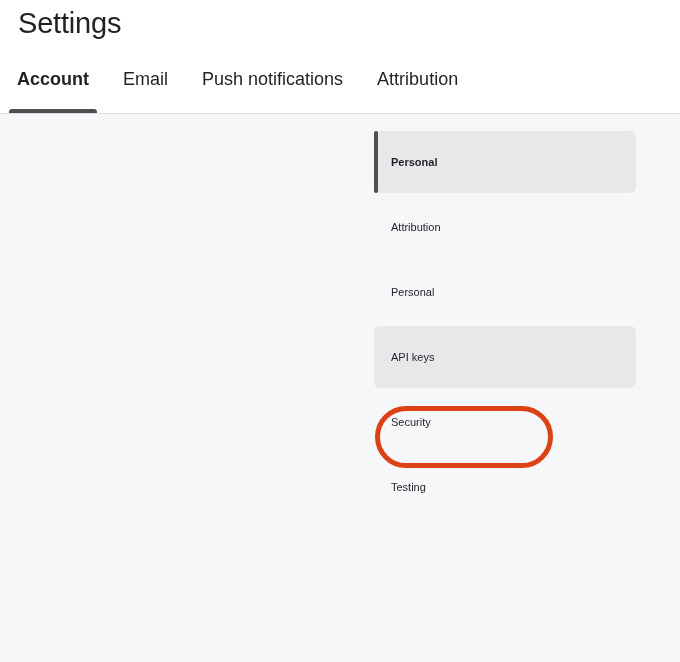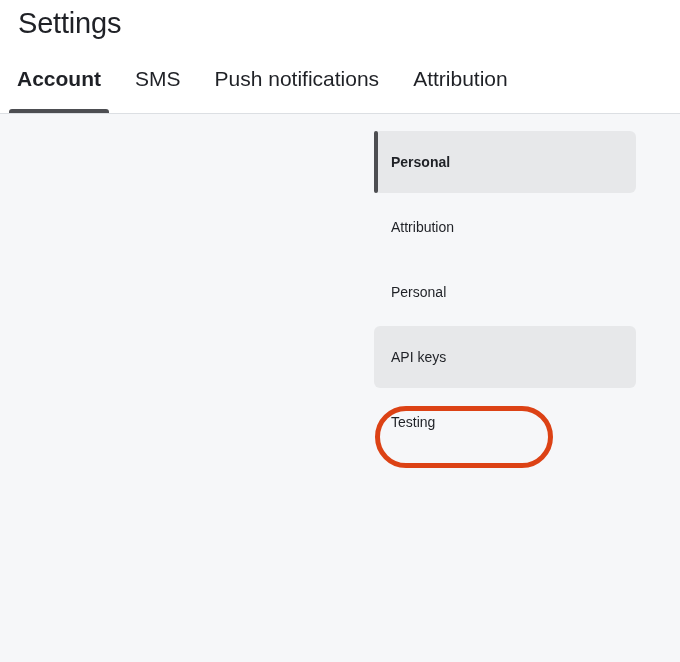--- a/index.html
+++ b/index.html
@@ -53,21 +53,21 @@
     position: relative;
     padding: 0 17px;
     height: 46px;
     display: flex;
     align-items: flex-start;
     box-sizing: border-box;
     cursor: pointer;
   }
 
   .tab-label {
-    font-size: 21px;
+    font-size: 18px;
     line-height: 22px;
     color: #1f2126;
     font-weight: 400;
     white-space: nowrap;
   }
 
   .tab.active .tab-label {
     font-weight: 700;
   }
 
@@ -141,21 +141,21 @@
     position: absolute;
     left: 0;
     top: 0;
     bottom: 0;
     width: 4px;
     border-radius: 3px;
     background: #4d4e52;
   }
 
   .nav-label {
-    font-size: 14px;
+    font-size: 11px;
     line-height: 22px;
     color: #1f2126;
     white-space: nowrap;
   }
 
   .nav-item.selected .nav-label {
     font-weight: 700;
   }
 
   
@@ -177,21 +177,21 @@
 
 <div class="header">
   <div class="page-title">Settings</div>
 
   <div class="tabs">
     <div class="tab active">
       <span class="tab-label">Account</span>
       <span class="tab-underline"></span>
     </div>
     <div class="tab">
-      <span class="tab-label">SMS</span>
+      <span class="tab-label">Email</span>
 
     </div>
     <div class="tab">
       <span class="tab-label">Push notifications</span>
 
     </div>
     <div class="tab">
       <span class="tab-label">Attribution</span>
 
     </div>
@@ -216,20 +216,23 @@
 
 
     <div class="nav-item">
       <span class="nav-label">Personal</span>
     </div>
 
     <div class="nav-item filled">
       <span class="nav-label">API keys</span>
     </div>
 
+    <div class="nav-item">
+      <span class="nav-label">Security</span>
+    </div>
 
 
     <div class="nav-item">
       <span class="nav-label">Testing</span>
     </div>
 
   </div>
 </div>
 
 <div class="annotation-oval"></div>

